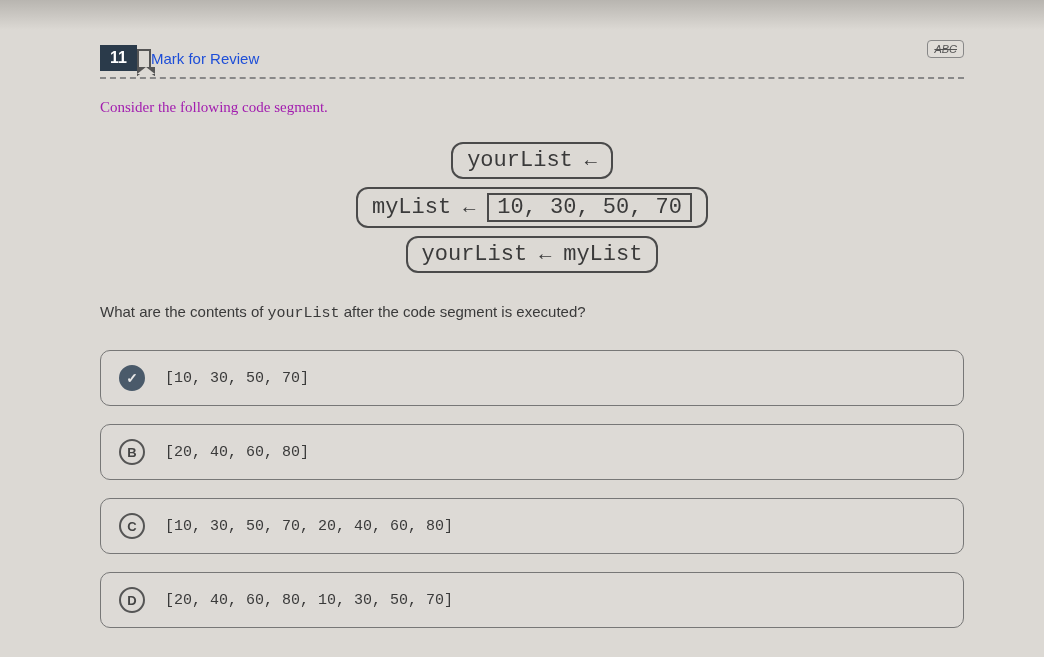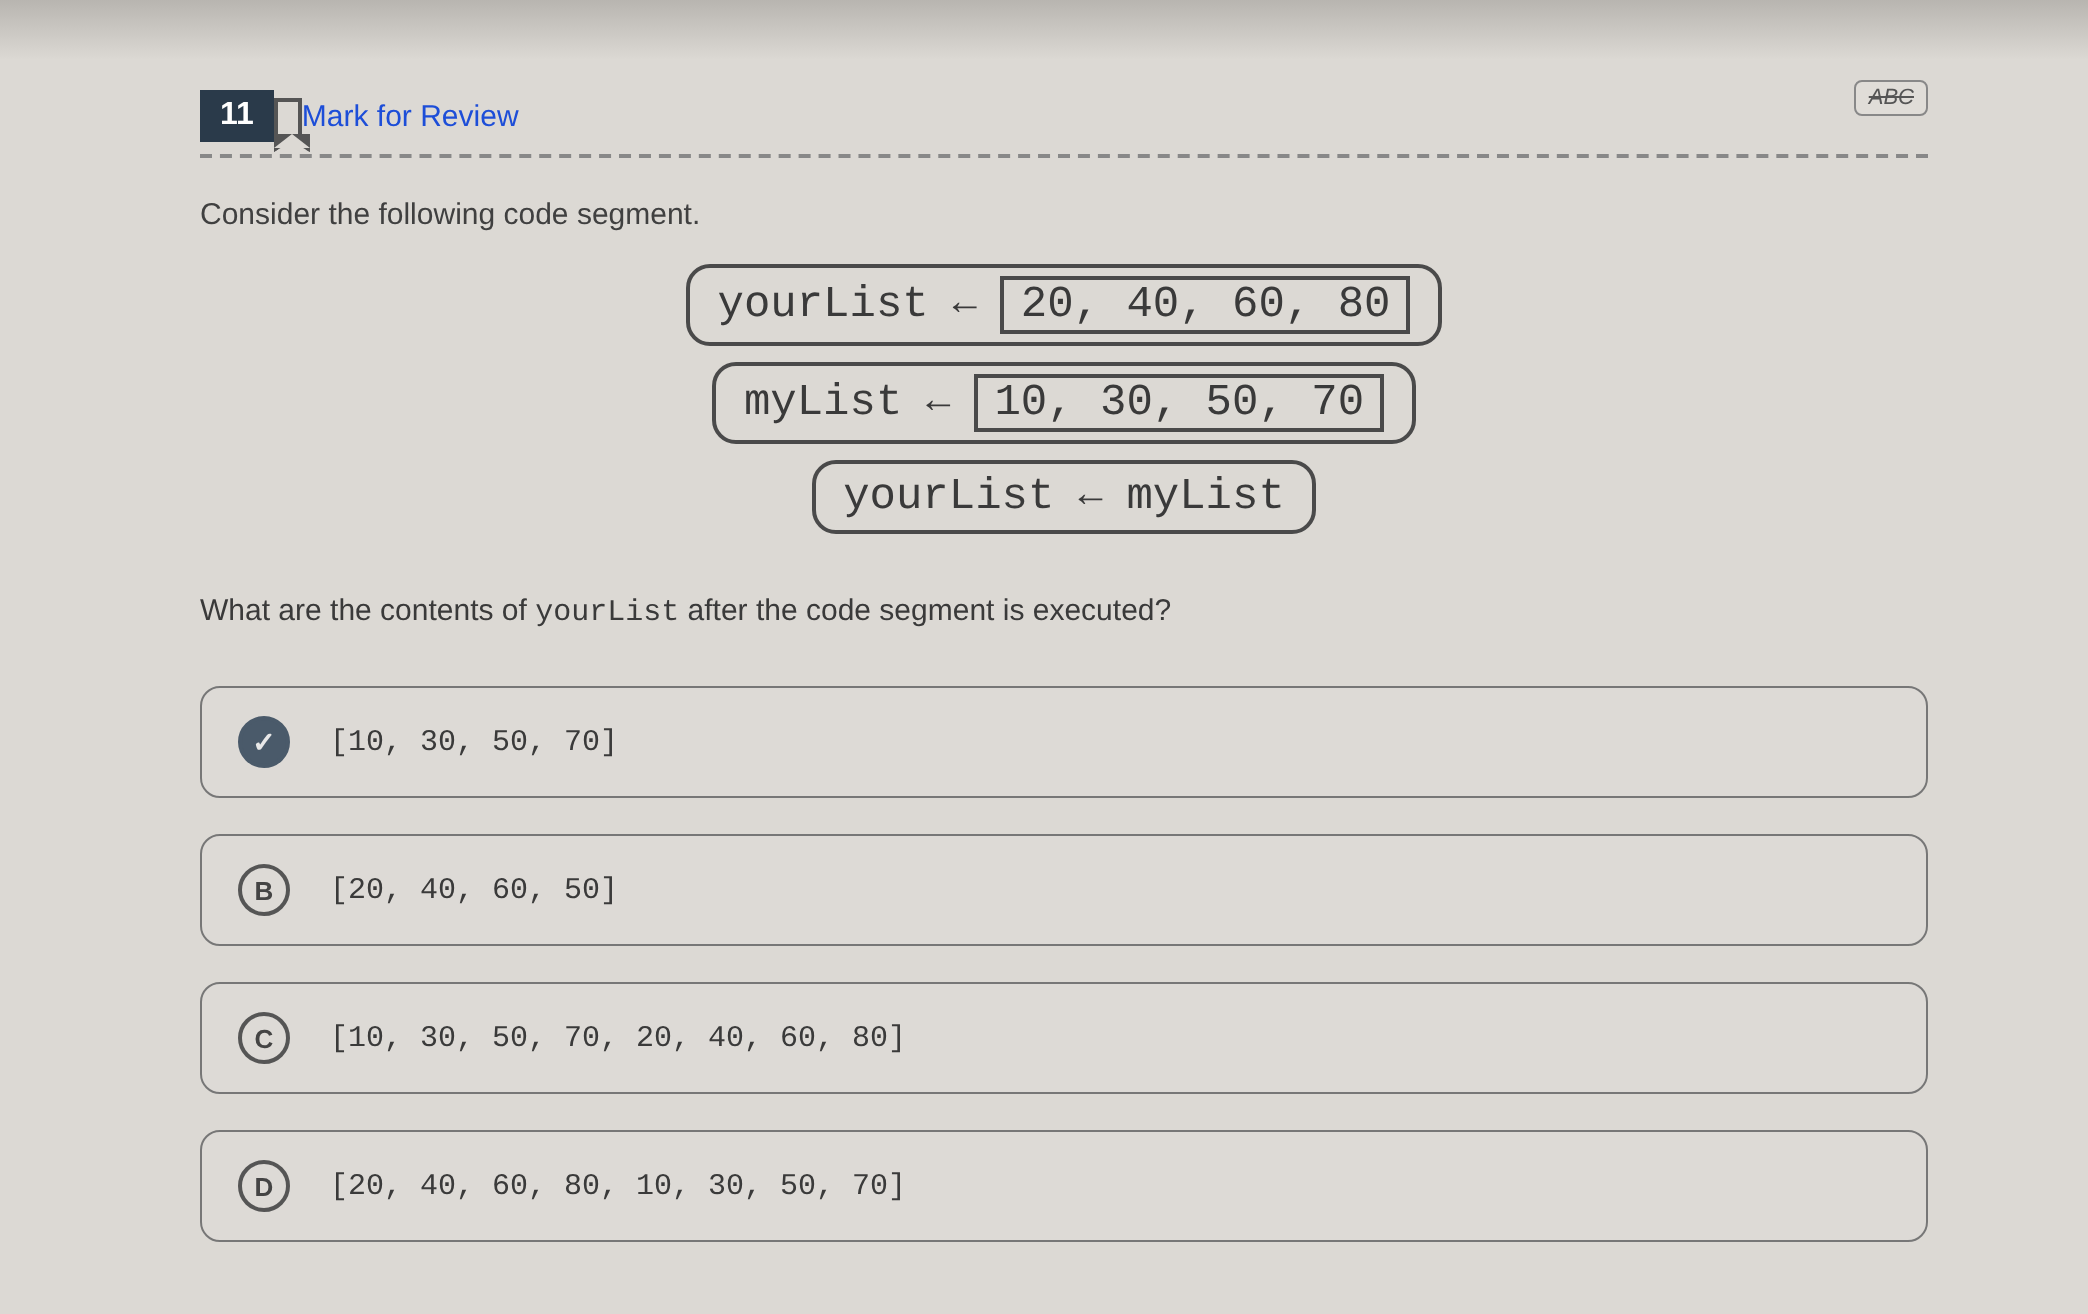--- a/index.html
+++ b/index.html
@@ -75,22 +75,23 @@
       padding: 2px 6px;
       font-size: 11px;
       font-style: italic;
       text-decoration: line-through;
       border-radius: 4px;
       color: #555;
       background: #e0ddd8;
     }
     .prompt {
       font-size: 15px;
-      color: #404040;
-      margin-bottom: 16px;
+      color: #a21caf;
+      margin-bottom: 26px;
+      font-family: Liberation Serif, serif;
     }
     .code-area {
       display: flex;
       flex-direction: column;
       align-items: center;
       gap: 8px;
       margin-bottom: 30px;
     }
     .code-block {
       border: 2px solid #4a4a4a;
@@ -177,21 +178,20 @@
     <div class="bookmark-icon"></div>
     <div class="mark-review">Mark for Review</div>
   </div>
 
   <div class="prompt">Consider the following code segment.</div>
 
   <div class="code-area">
     <div class="code-block">
       <span>yourList</span>
       <span class="arrow">←</span>
-      <span class="inner-box">20, 40, 60, 80</span>
     </div>
     <div class="code-block">
       <span>myList</span>
       <span class="arrow">←</span>
       <span class="inner-box">10, 30, 50, 70</span>
     </div>
     <div class="code-block">
       <span>yourList</span>
       <span class="arrow">←</span>
       <span>myList</span>
@@ -202,21 +202,21 @@
     <span>What are the contents of </span><span class="mono-inline">yourList</span><span> after the code segment is executed?</span>
   </div>
 
   <div class="options">
     <div class="option">
       <div class="option-letter selected"></div>
       <div class="option-text">[10, 30, 50, 70]</div>
     </div>
     <div class="option">
       <div class="option-letter">B</div>
-      <div class="option-text">[20, 40, 60, 50]</div>
+      <div class="option-text">[20, 40, 60, 80]</div>
     </div>
     <div class="option">
       <div class="option-letter">C</div>
       <div class="option-text">[10, 30, 50, 70, 20, 40, 60, 80]</div>
     </div>
     <div class="option">
       <div class="option-letter">D</div>
       <div class="option-text">[20, 40, 60, 80, 10, 30, 50, 70]</div>
     </div>
   </div>

